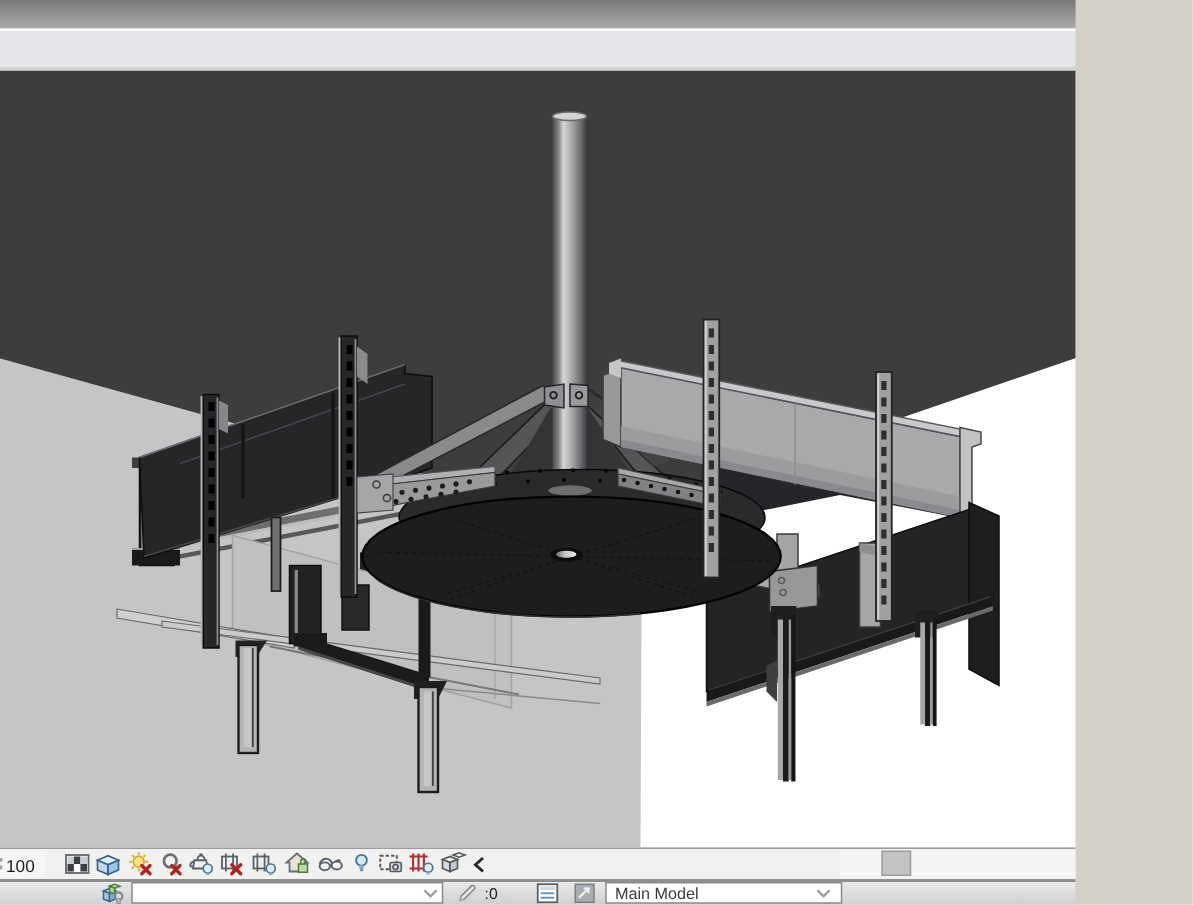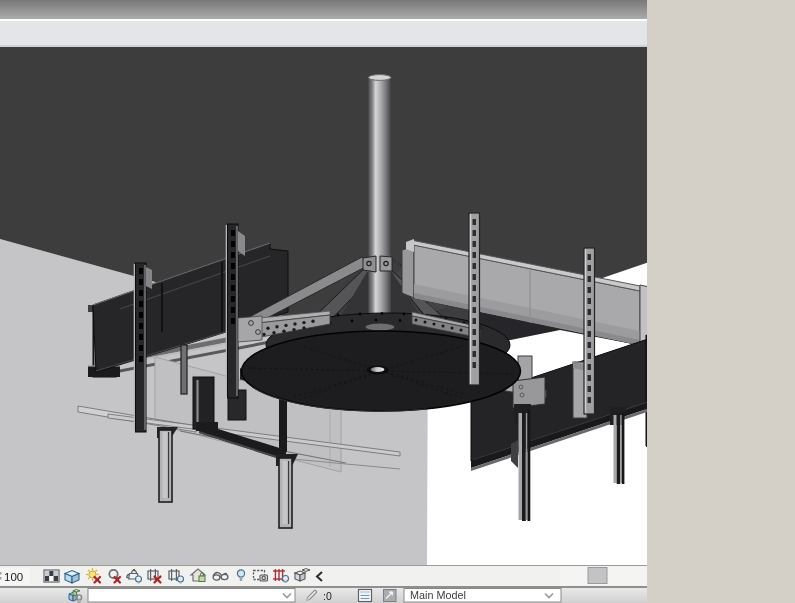--- a/index.html
+++ b/index.html
@@ -1,16 +1,16 @@
 <!DOCTYPE html>
 <html><head>
 <meta charset="utf-8">
 <style>
   html,body{margin:0;padding:0;background:#d4d0c8;}
-  #app{position:relative;width:647px;height:603px;overflow:hidden;font-family:"Liberation Sans",sans-serif;}
+  #app{position:relative;width:717px;height:603px;overflow:hidden;font-family:"Liberation Sans",sans-serif;}
   .abs{position:absolute;}
 </style>
 </head>
 <body>
 <div id="app">
 
   <div class="abs" style="left:0;top:0;width:795px;height:19px;background:linear-gradient(#787878,#ababab);"></div>
   <div class="abs" style="left:0;top:19px;width:795px;height:2px;background:#fdfdfd;"></div>
   <div class="abs" style="left:0;top:21px;width:795px;height:24px;background:#e3e5e8;"></div>
   <div class="abs" style="left:0;top:45px;width:795px;height:2px;background:#cfd1d3;"></div>

